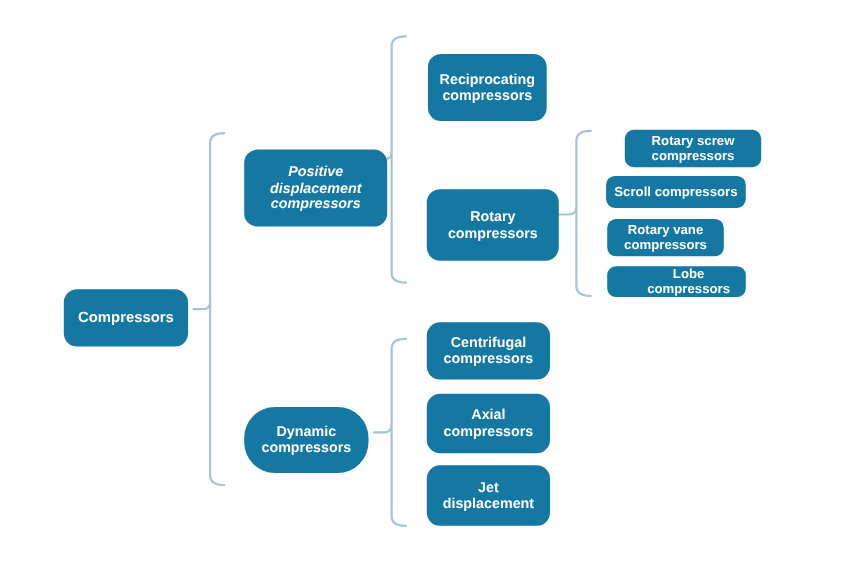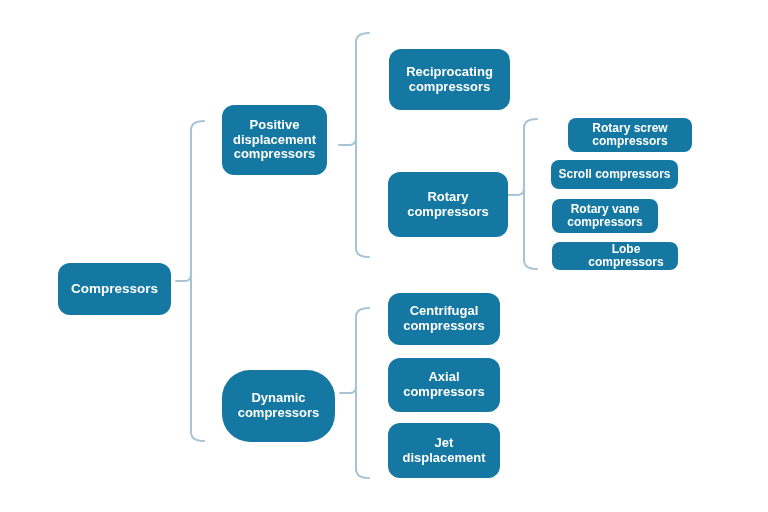--- a/index.html
+++ b/index.html
@@ -28,23 +28,23 @@
     white-space: pre-line;
     line-height: 1.12;
     font-size: 13px;
     box-sizing: border-box;
     padding: 2px;
   }
   .node.root  { font-size: 13.5px; }
   .node.small { border-radius: 8px; font-size: 12px; line-height: 1.1; }
 
   #n-root   { left:  58px; top: 263px; width: 113px; height: 52px; }
-  #n-posdisp{ left: 222px; top: 105px; width: 105px; height: 70px; }
-  #n-dyn    { left: 222px; top: 370px; width: 113px; height: 72px; border-radius: 28px; }
-  #n-recip  { left: 389px; top:  49px; width: 121px; height: 61px; }
+  #n-posdisp{ left: 222px; top: 136px; width: 130px; height: 70px; font-style: italic; }
+  #n-dyn    { left: 222px; top: 370px; width: 113px; height: 60px; border-radius: 28px; }
+  #n-recip  { left: 389px; top:  49px; width: 108px; height: 61px; }
   #n-rotary { left: 388px; top: 172px; width: 120px; height: 65px; }
   #n-centr  { left: 388px; top: 293px; width: 112px; height: 52px; }
   #n-axial  { left: 388px; top: 358px; width: 112px; height: 54px; }
   #n-jet    { left: 388px; top: 423px; width: 112px; height: 55px; }
   #n-rscrew { left: 568px; top: 118px; width: 124px; height: 34px; }
   #n-scroll { left: 551px; top: 160px; width: 127px; height: 29px; }
   #n-rvane  { left: 552px; top: 199px; width: 106px; height: 34px; }
   #n-lobe   { left: 552px; top: 242px; width: 126px; height: 28px; padding-left: 24px; }
 </style>
 </head>

